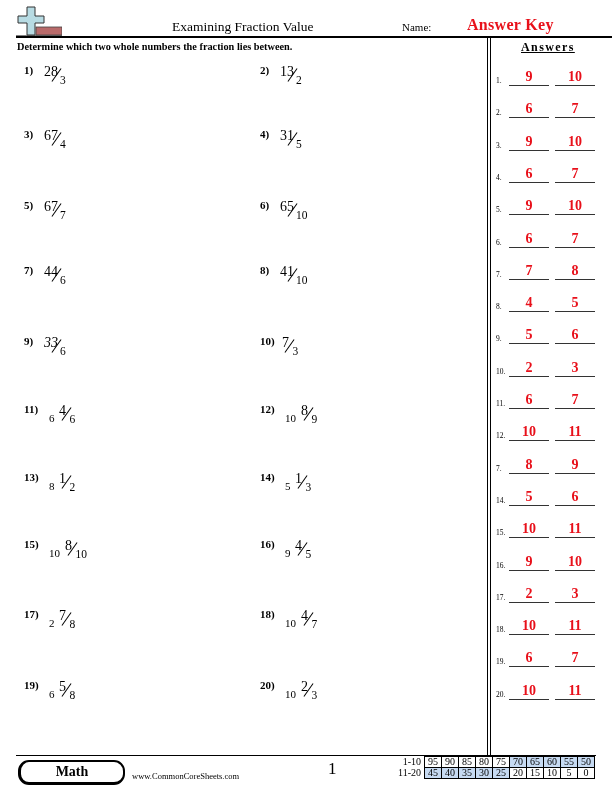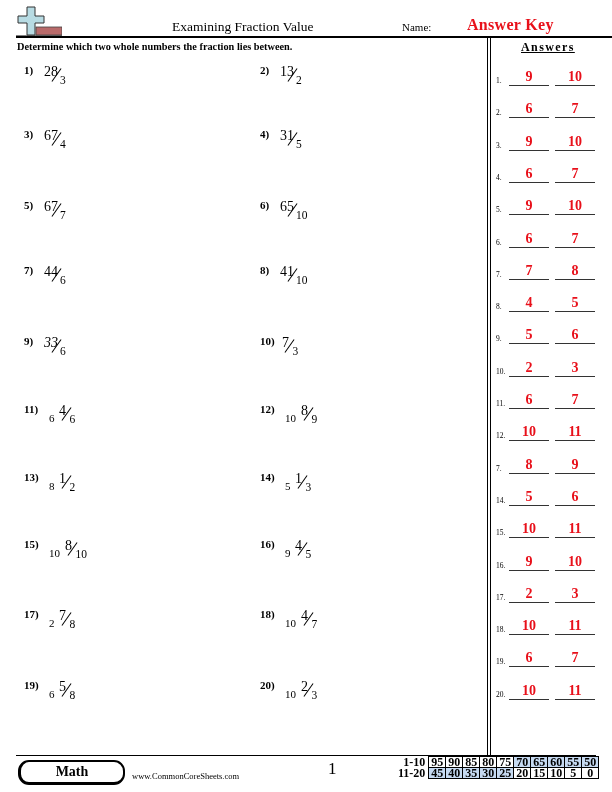--- a/index.html
+++ b/index.html
@@ -23,21 +23,21 @@
   .frac .den { position:absolute; top:10px; font-size:11.5px; white-space:nowrap; }
   .ans-row { position:absolute; left:496px; width:116px; height:20px; }
   .ans-num { position:absolute; left:0; bottom:1px; font-size:7.5px; }
   .ans-blank { position:absolute; bottom:0; width:40px; height:16px; border-bottom:1.5px solid #333; text-align:center; font-weight:bold; font-size:14px; color:#e8101a; line-height:16px; }
   .ans-blank.a { left:13px; }
   .ans-blank.b { left:59px; }
   .footer-rule { position:absolute; left:16px; top:755px; width:580px; height:1px; background:#000; }
   .math-badge { position:absolute; left:18px; top:760px; width:102px; height:20px; border:2px solid #000; border-radius:11px; border-left-width:3px; border-bottom-width:3px; text-align:center; font-weight:bold; font-size:14px; line-height:20px; }
   .website { position:absolute; left:132px; top:771px; font-size:8.5px; }
   .page-num { position:absolute; left:328px; top:759px; font-size:17px; }
-  .score-table { position:absolute; left:396px; top:756px; border-collapse:collapse; font-size:12px;font-weight:bold; }
+  .score-table { position:absolute; left:396px; top:756px; border-collapse:collapse; font-size:10px; }
   .score-table td { border:1px solid #000; padding:0 2px; height:10px; line-height:10px; text-align:center; min-width:12px; }
   .score-table td.lbl { border:none; text-align:right; padding-right:3px; }
   .score-table td.hl { background:#c6daf2; }
 </style>
 </head>
 <body>
 
 <svg class="logo" viewBox="0 0 48 32">
   <rect x="22" y="22" width="26" height="8" fill="#b86a6a" stroke="#444" stroke-width="0.8"></rect>
   <path d="M13 2 h8 v9 h9 v7 h-9 v12 h-8 v-12 h-9 v-7 h9 z" fill="#b7dbe3" stroke="#333" stroke-width="1"></path>

